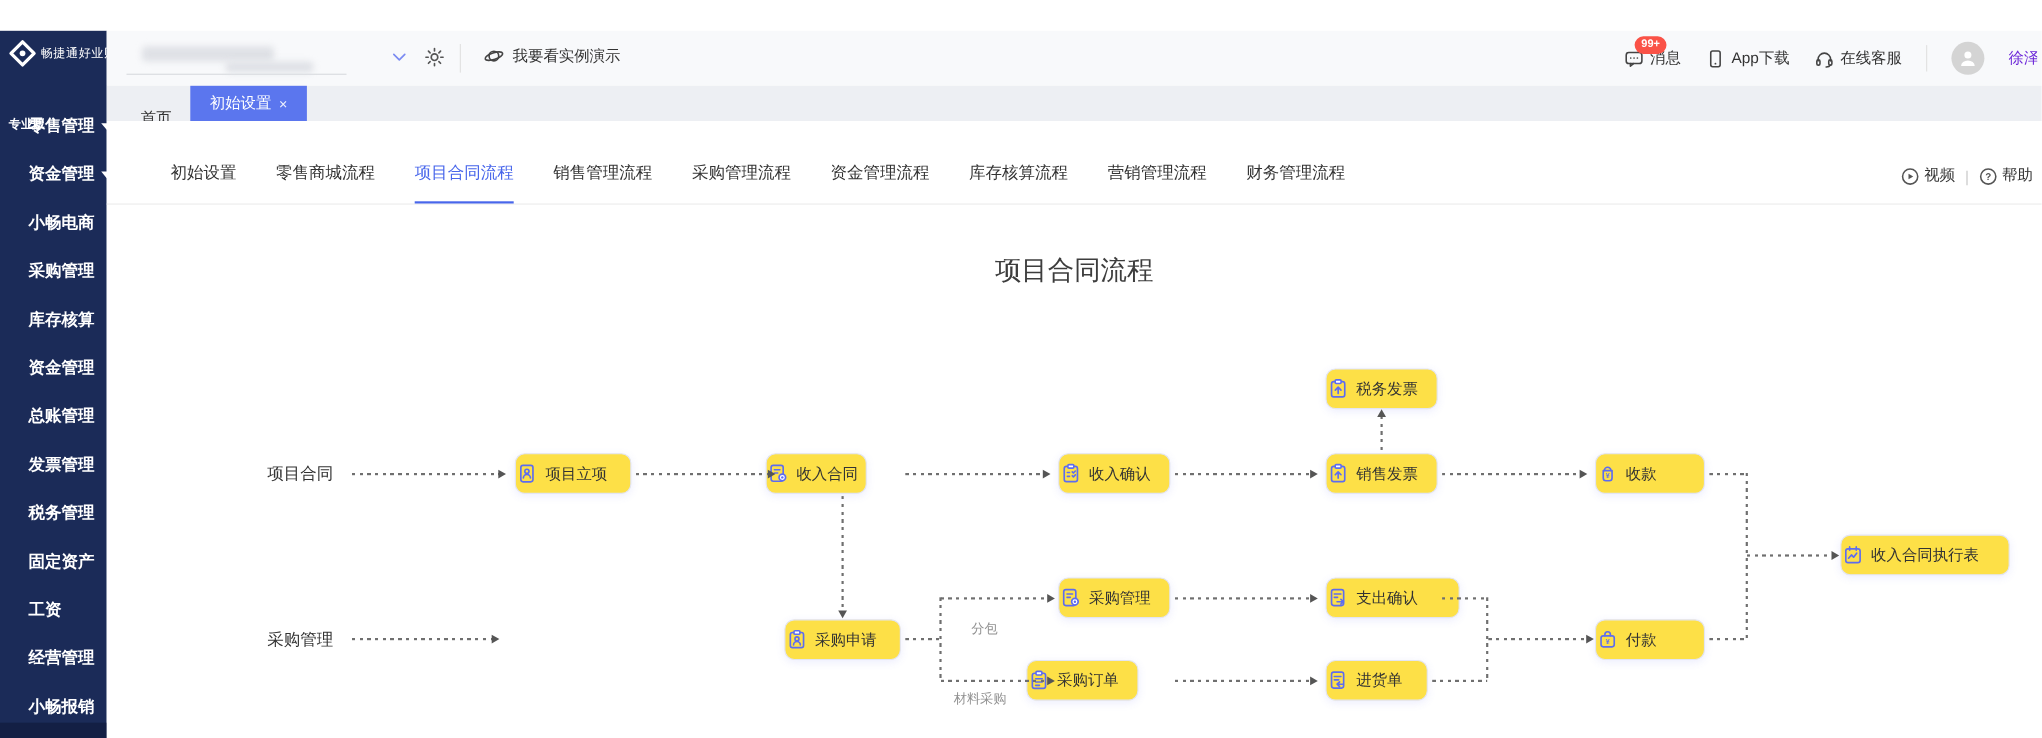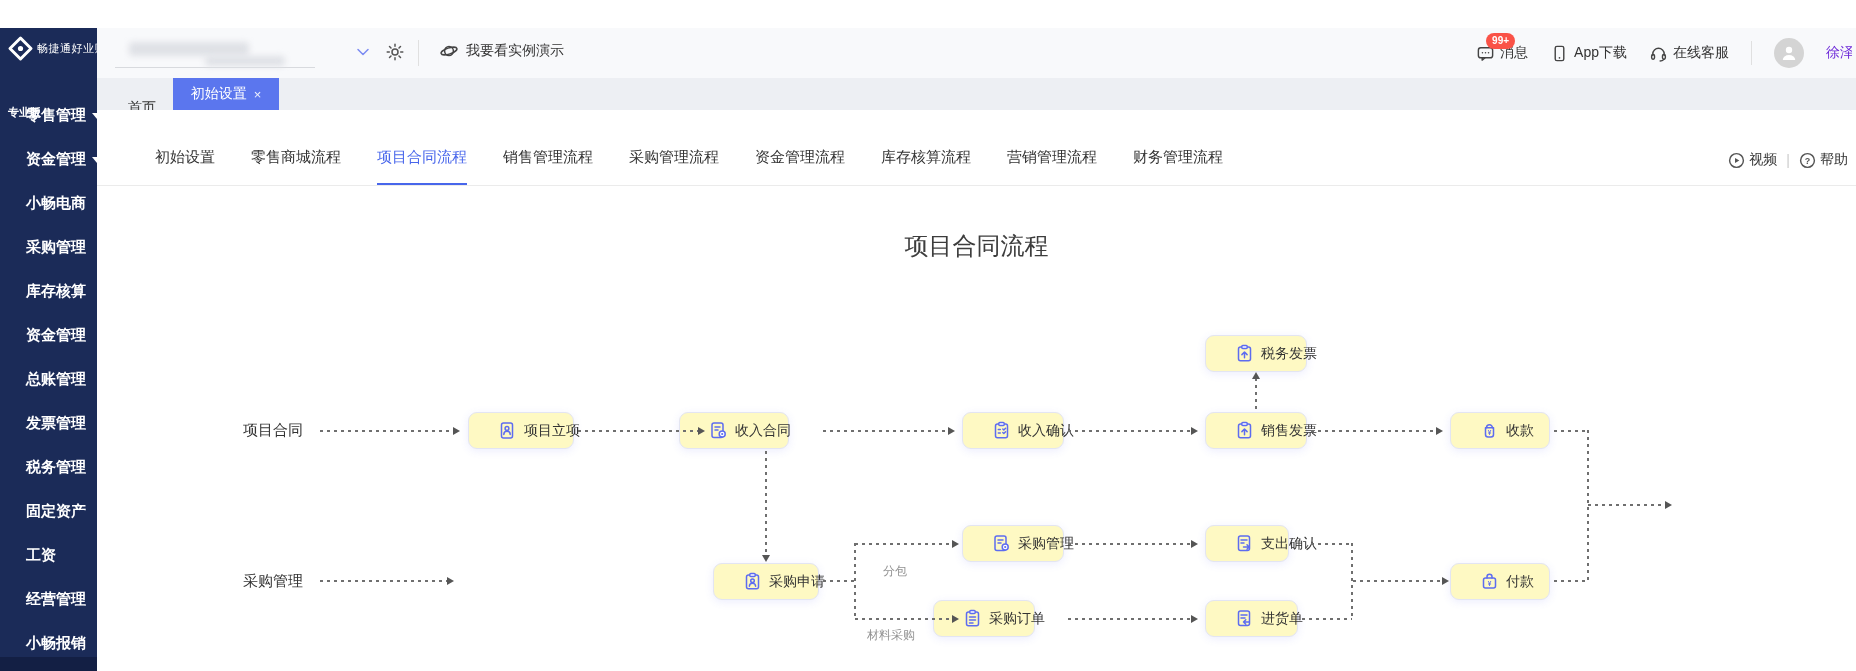--- a/index.html
+++ b/index.html
@@ -52,23 +52,23 @@
   .ftab-actions { position:absolute; right:8px; bottom:16px; display:flex; align-items:center; gap:6px; font-size:14px; color:#333; }
   .ftab-actions svg { width:17px; height:17px; color:#555; }
   .fa-div { color:#ccc; margin:0 3px; }
   .fa-btn { display:flex; align-items:center; gap:4px; cursor:pointer; }
 
   
   .diagram { position:absolute; inset:0; }
   .dg-title { position:absolute; left:0; top:120px; width:100%; text-align:center; font-size:24px; color:#3d3d3d; font-weight:500; }
   .lane-label { position:absolute; font-size:15px; font-weight:500; color:#333; white-space:nowrap; }
   .branch-label { position:absolute; font-size:12px; color:#919191; white-space:nowrap; }
-  .node { position:absolute; height:37px; background:#fef9c3; border:1px solid #e3e5f2; border-radius:9px;
+  .node { position:absolute; height:37px; background:#fde047; border:1px solid #e3e5f2; border-radius:9px;
     box-shadow:0 2px 8px rgba(100,110,240,.12); display:flex; align-items:center; gap:7px;
-    padding:0 29px; font-size:14px; color:#333; cursor:pointer; white-space:nowrap; }
+    padding:0 1px; font-size:14px; color:#333; cursor:pointer; white-space:nowrap; }
   .nicon { width:19px; height:19px; flex:0 0 19px; display:inline-flex; color:#5d6cf0; }
   .nicon svg { width:19px; height:19px; }
   .hl { position:absolute; height:2px; background-image:repeating-linear-gradient(90deg,#6f6f6f 0 3px,transparent 3px 7px); }
   .vl { position:absolute; width:2px; background-image:repeating-linear-gradient(180deg,#6f6f6f 0 3px,transparent 3px 7px); }
   .ar { position:absolute; width:0; height:0; }
   .ar.r { border-top:4px solid transparent; border-bottom:4px solid transparent; border-left:7px solid #555; }
   .ar.u { border-left:4px solid transparent; border-right:4px solid transparent; border-bottom:7px solid #555; }
   .ar.d { border-left:4px solid transparent; border-right:4px solid transparent; border-top:7px solid #555; }
 </style>
 </head>
@@ -232,21 +232,21 @@
     <div class="node" style="left:371px;top:302px;width:106px">
         <span class="nicon">
           <svg viewBox="0 0 19 19" fill="none" stroke="currentColor" stroke-width="1.5" stroke-linecap="round" stroke-linejoin="round">
             <rect x="3.5" y="2" width="11" height="15" rx="2"></rect>
             <circle cx="9" cy="7.5" r="1.9"></circle>
             <path d="M5.8,13.5 a3.2,3.2 0 0 1 6.4,0"></path>
           </svg>
         </span>
         <span>项目立项</span>
       </div>
-    <div class="node" style="left:582px;top:302px;width:110px">
+    <div class="node" style="left:599px;top:302px;width:92px">
         <span class="nicon">
           <svg viewBox="0 0 19 19" fill="none" stroke="currentColor" stroke-width="1.5" stroke-linecap="round" stroke-linejoin="round">
             <rect x="3" y="2" width="11" height="14.5" rx="2"></rect>
             <path d="M6,6 h5 M6,9 h3"></path>
             <circle cx="13.2" cy="13" r="3" fill="#fff"></circle>
             <circle cx="13.2" cy="13" r="1.1" fill="currentColor" stroke="none"></circle>
           </svg>
         </span>
         <span>收入合同</span>
       </div>
@@ -294,21 +294,21 @@
         <span class="nicon">
           <svg viewBox="0 0 19 19" fill="none" stroke="currentColor" stroke-width="1.5" stroke-linecap="round" stroke-linejoin="round">
             <rect x="3" y="2" width="11" height="14.5" rx="2"></rect>
             <path d="M6,6 h5 M6,9 h3"></path>
             <circle cx="13.2" cy="13" r="3" fill="#fff"></circle>
             <circle cx="13.2" cy="13" r="1.1" fill="currentColor" stroke="none"></circle>
           </svg>
         </span>
         <span>采购管理</span>
       </div>
-    <div class="node" style="left:1108px;top:415px;width:84px">
+    <div class="node" style="left:1108px;top:415px;width:122px">
         <span class="nicon">
           <svg viewBox="0 0 19 19" fill="none" stroke="currentColor" stroke-width="1.5" stroke-linecap="round" stroke-linejoin="round">
             <rect x="3.5" y="2" width="11" height="14.5" rx="2"></rect>
             <path d="M6,6 h6 M6,9 h3 M8.5,13 h5.5 M12,10.8 L14.2,13 L12,15.2"></path>
           </svg>
         </span>
         <span>支出确认</span>
       </div>
     <div class="node" style="left:616px;top:453px;width:106px">
         <span class="nicon">
@@ -342,20 +342,29 @@
       </div>
     <div class="node" style="left:1353px;top:453px;width:100px">
         <span class="nicon">
           <svg viewBox="0 0 19 19" fill="none" stroke="currentColor" stroke-width="1.5" stroke-linecap="round" stroke-linejoin="round">
             <rect x="3.5" y="6" width="12" height="10" rx="2"></rect>
             <path d="M7,6 V4.8 a2.5,2.5 0 0 1 5,0 V6"></path>
             <text x="9.5" y="13.8" font-size="6.5" text-anchor="middle" fill="currentColor" stroke="none" font-weight="bold">¥</text>
           </svg>
         </span>
         <span>付款</span>
+      </div>
+    <div class="node" style="left:1576px;top:376px;width:154px">
+        <span class="nicon">
+          <svg viewBox="0 0 19 19" fill="none" stroke="currentColor" stroke-width="1.5" stroke-linecap="round" stroke-linejoin="round">
+            <rect x="3" y="4" width="13" height="12.5" rx="2"></rect>
+            <path d="M6.5,2.2 v3 M12.5,2.2 v3 M5.5,12.5 l2.6,-3 2,2 2.8,-3.6"></path>
+          </svg>
+        </span>
+        <span>收入合同执行表</span>
       </div>
 
     <div class="hl" style="left:223px;top:320px;width:134px"></div>
       <div class="ar r" style="left:356px;top:317px"></div>
     <div class="hl" style="left:481px;top:320px;width:121px"></div>
       <div class="ar r" style="left:601px;top:317px"></div>
     <div class="hl" style="left:726px;top:320px;width:126px"></div>
       <div class="ar r" style="left:851px;top:317px"></div>
     <div class="hl" style="left:971px;top:320px;width:124px"></div>
       <div class="ar r" style="left:1094px;top:317px"></div>

